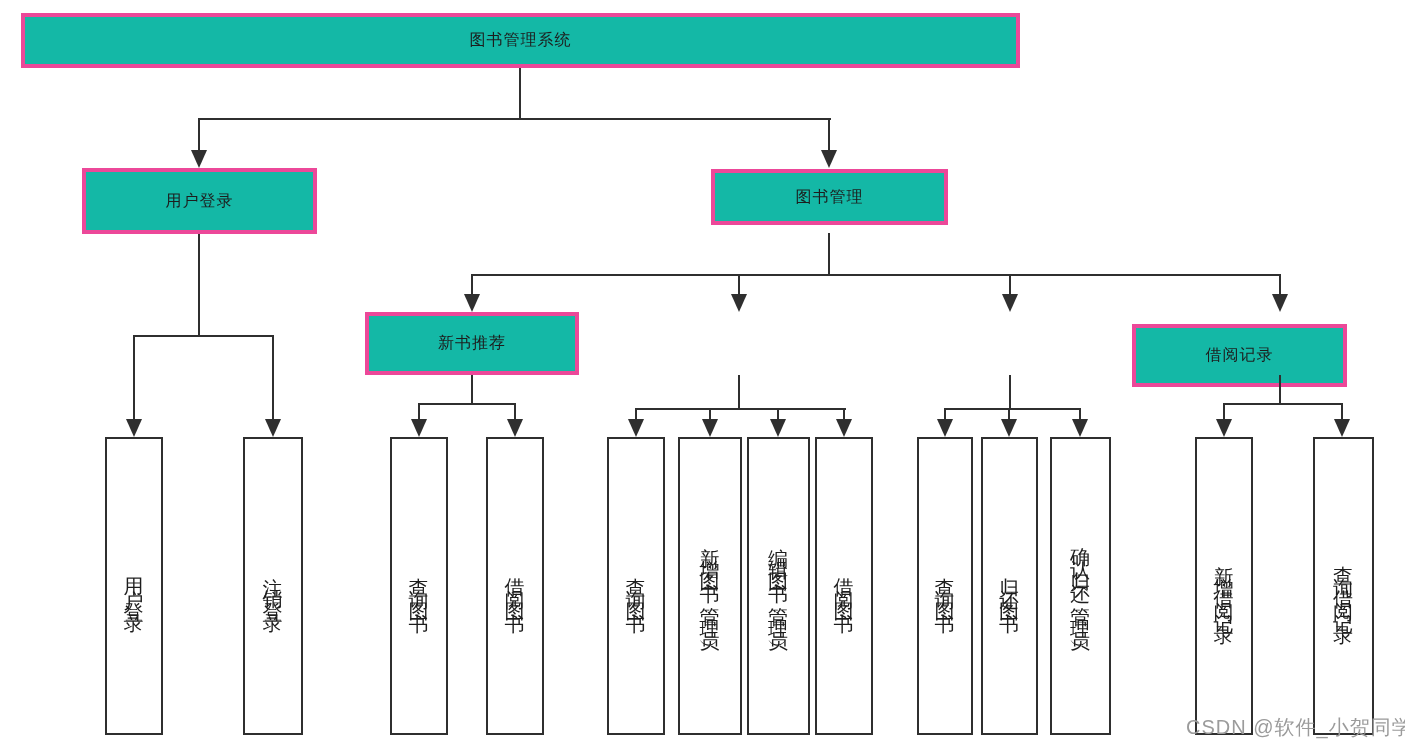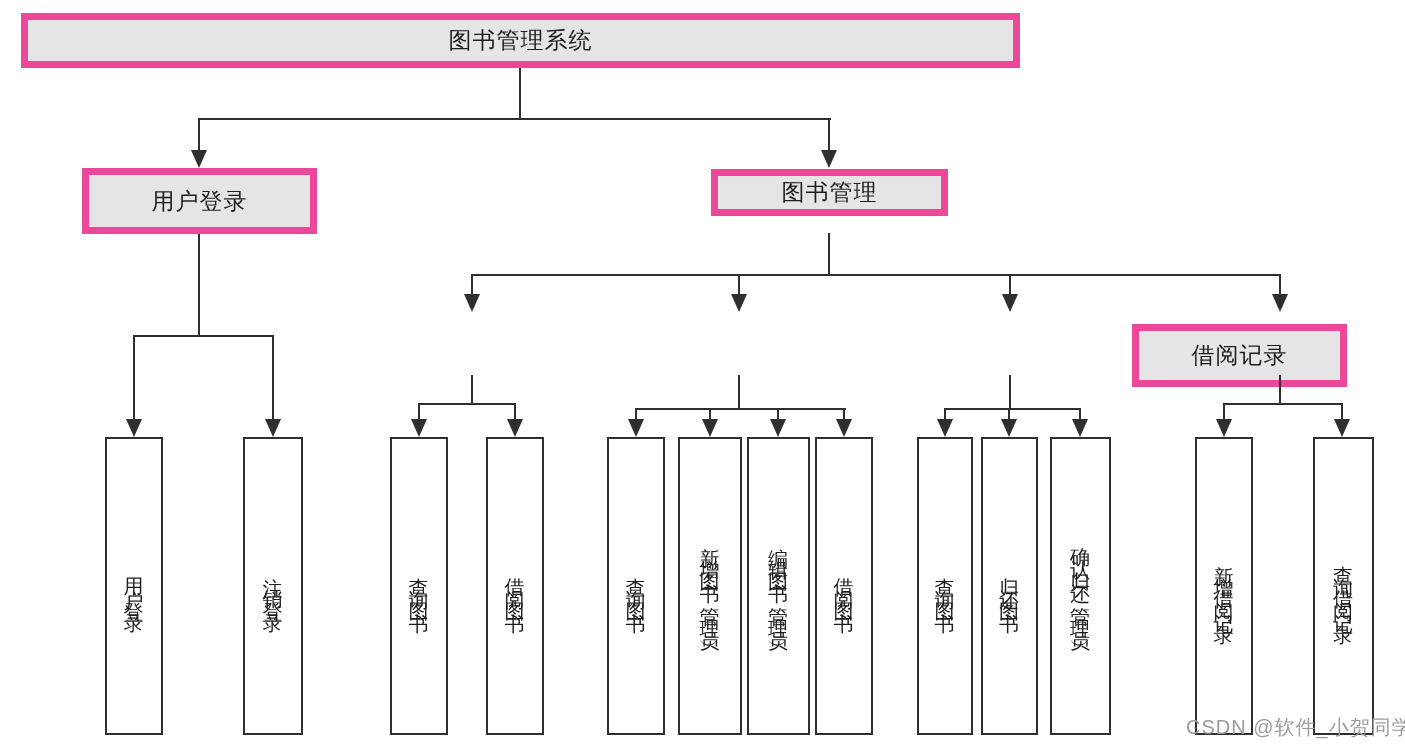--- a/index.html
+++ b/index.html
@@ -1,23 +1,23 @@
 <!DOCTYPE html>
 <html><head>
 <meta charset="utf-8">
 <style>
   html,body{margin:0;padding:0;background:#ffffff;}
   .canvas{
     position:relative;width:1405px;height:747px;background:#ffffff;
     font-family:"Liberation Sans","DejaVu Sans",sans-serif;color:#1d1d1d;overflow:hidden;
   }
   .box{
-    position:absolute;box-sizing:border-box;border:7px solid #ec4899;background:#e5e5e5;
+    position:absolute;box-sizing:border-box;border:4px solid #ec4899;background:#14b8a6;
     display:flex;align-items:center;justify-content:center;
-    font-size:23px;letter-spacing:1px;
+    font-size:16px;letter-spacing:1px;
   }
   .vbox{
     position:absolute;box-sizing:border-box;border:2px solid #2f2f2f;background:#ffffff;
     display:flex;align-items:center;justify-content:center;
   }
   .vtext{
     writing-mode:vertical-rl;text-orientation:mixed;
     font-size:20px;line-height:1;letter-spacing:12px;white-space:nowrap;
   }
   .line{position:absolute;background:#2f2f2f;}
@@ -43,21 +43,21 @@
   <div class="line" style="left:519px;top:68px;width:2px;height:52px;"></div>
   <div class="line" style="left:198px;top:118px;width:633px;height:2px;"></div>
   <div class="line" style="left:198px;top:120px;width:2px;height:32px;"></div>
   <div class="arrow" style="left:191px;top:150px;"></div>
   <div class="line" style="left:828px;top:120px;width:2px;height:32px;"></div>
   <div class="arrow" style="left:821px;top:150px;"></div>
 
   <div class="box" style="left:82px;top:168px;width:235px;height:66px;">
     <span>用户登录</span>
   </div>
-  <div class="box" style="left:711px;top:169px;width:237px;height:47px;">
+  <div class="box" style="left:711px;top:169px;width:237px;height:56px;">
     <span>图书管理</span>
   </div>
 
   <div class="line" style="left:198px;top:234px;width:2px;height:101px;"></div>
   <div class="line" style="left:133px;top:335px;width:141px;height:2px;"></div>
   <div class="line" style="left:133px;top:337px;width:2px;height:84px;"></div>
   <div class="arrow" style="left:126px;top:419px;"></div>
   <div class="line" style="left:272px;top:337px;width:2px;height:84px;"></div>
   <div class="arrow" style="left:265px;top:419px;"></div>
 
@@ -65,20 +65,23 @@
   <div class="line" style="left:471px;top:274px;width:810px;height:2px;"></div>
   <div class="line" style="left:471px;top:276px;width:2px;height:20px;"></div>
   <div class="arrow" style="left:464px;top:294px;"></div>
   <div class="line" style="left:738px;top:276px;width:2px;height:20px;"></div>
   <div class="arrow" style="left:731px;top:294px;"></div>
   <div class="line" style="left:1009px;top:276px;width:2px;height:20px;"></div>
   <div class="arrow" style="left:1002px;top:294px;"></div>
   <div class="line" style="left:1279px;top:276px;width:2px;height:20px;"></div>
   <div class="arrow" style="left:1272px;top:294px;"></div>
 
+  <div class="box" style="left:365px;top:312px;width:214px;height:63px;">
+    <span>新书推荐</span>
+  </div>
   <div class="box" style="left:1132px;top:312px;width:215px;height:63px;margin-top:12px;">
     <span>借阅记录</span>
   </div>
 
   <div class="line" style="left:471px;top:375px;width:2px;height:28px;"></div>
   <div class="line" style="left:418px;top:403px;width:98px;height:2px;"></div>
   <div class="line" style="left:418px;top:405px;width:2px;height:16px;"></div>
   <div class="arrow" style="left:411px;top:419px;"></div>
   <div class="line" style="left:514px;top:405px;width:2px;height:16px;"></div>
   <div class="arrow" style="left:507px;top:419px;"></div>

